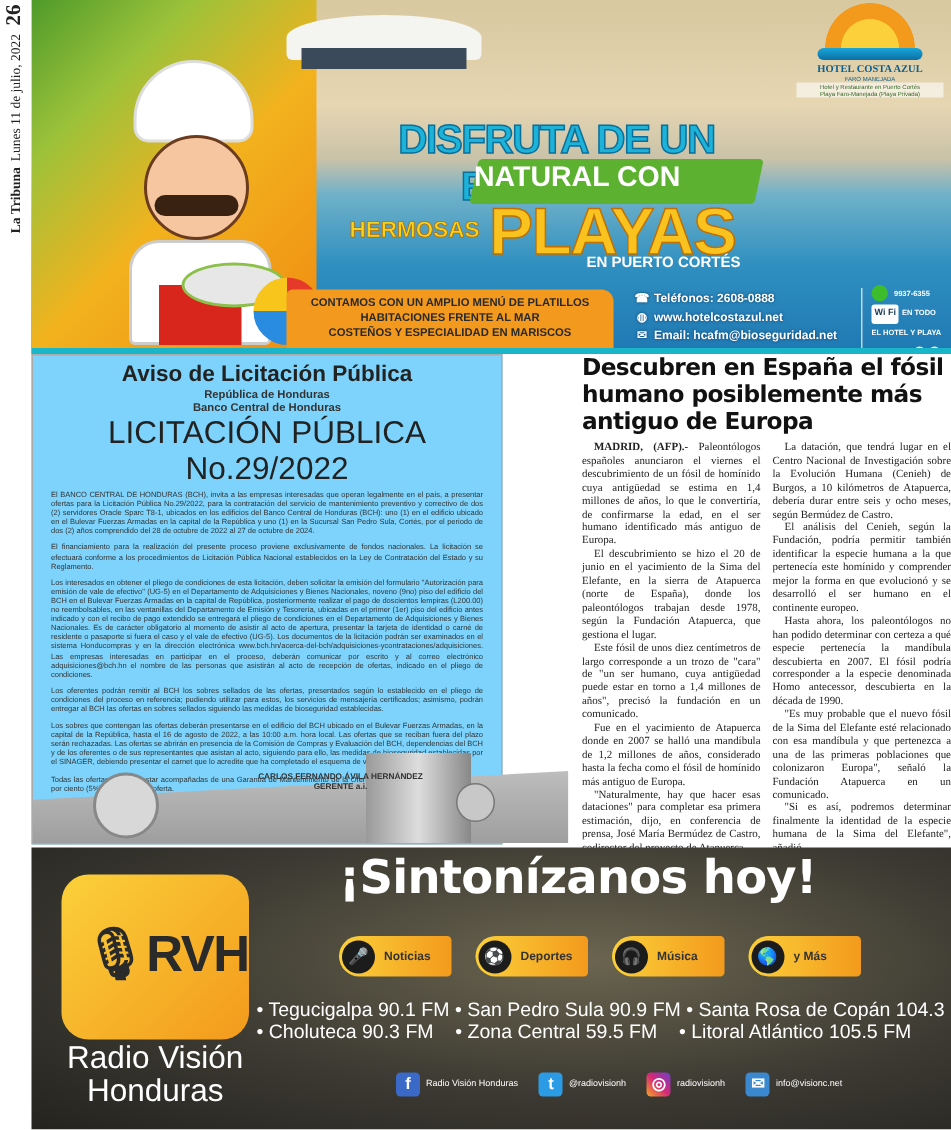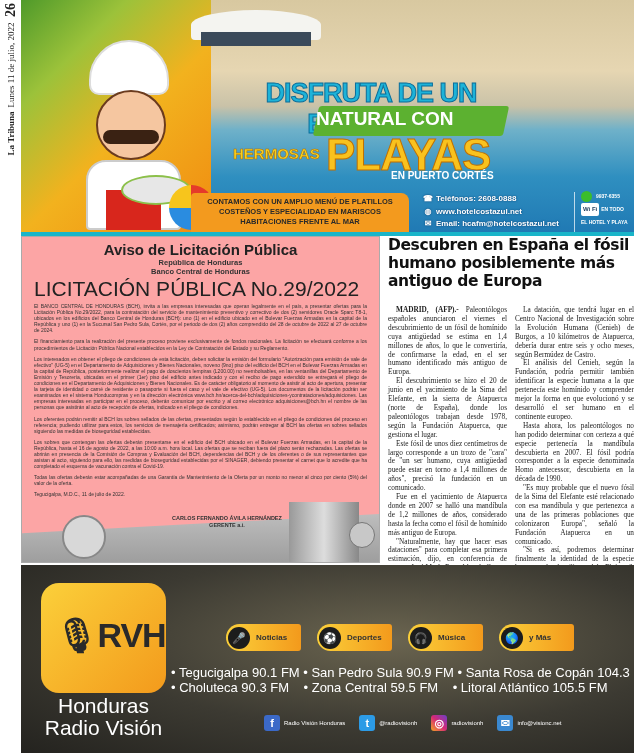--- a/index.html
+++ b/index.html
@@ -38,34 +38,34 @@
   .ad .orangebox{position:absolute;left:170px;top:193px;width:218px;height:40px;background:#f39a1e;border-radius:4px 8px 0 0;font:bold 7.5px "Liberation Sans",sans-serif;color:#2a2a2a;text-align:center;padding-top:4px;line-height:10px}
   .ad .contacts{position:absolute;left:402px;top:193px;width:140px;font:bold 8px "Liberation Sans",sans-serif;color:#fff;line-height:12.5px;text-shadow:0 0 2px #0a3a6a}
   .ad .contacts .ic{display:inline-block;width:10px;text-align:center;margin-right:3px}
   .ad .vline{position:absolute;left:553px;top:192px;width:1px;height:40px;background:rgba(255,255,255,.7)}
   .ad .side{position:absolute;left:560px;top:190px;width:50px;font:bold 5px "Liberation Sans",sans-serif;color:#fff;line-height:13px}
   .ad .side .wa{display:inline-block;width:11px;height:11px;border-radius:50%;background:#3bbd2c;vertical-align:middle;margin-right:4px}
   .ad .side .wifi{display:inline-block;padding:0 2px;background:#fff;color:#1a3a5a;border-radius:2px;font-size:6px;margin-right:2px}
   .ad .side .soc{display:inline-block;width:8px;height:8px;border-radius:50%;background:#fff;margin-left:2px;vertical-align:middle}
   .ad .teal{position:absolute;left:0;bottom:0;width:613px;height:4px;background:#19b5c9}
   
-  .notice{position:absolute;left:21px;top:236px;width:359px;height:327px;border:1px solid #aaa;background:#fca5a5;padding:4px 12px 0 12px;font-family:"Liberation Sans",sans-serif}
+  .notice{position:absolute;left:21px;top:236px;width:314px;height:327px;border:1px solid #aaa;background:#7dd3fc;padding:4px 12px 0 12px;font-family:"Liberation Sans",sans-serif}
   .notice .t1{text-align:center;font:bold 15px "Liberation Sans",sans-serif;color:#222}
   .notice .t2,.notice .t3{text-align:center;font:bold 7.5px "Liberation Sans",sans-serif;color:#333;line-height:9px}
-  .notice .t4{text-align:left;font:21px "Liberation Sans",sans-serif;color:#222;margin:1px 0 2px}
+  .notice .t4{text-align:center;font:21px "Liberation Sans",sans-serif;color:#222;margin:1px 0 2px}
   .notice p{font-size:5px;line-height:6.1px;text-align:justify;color:#333;margin-bottom:5px}
   .notice .sig{position:absolute;left:130px;top:278px;width:150px;text-align:center;font:bold 5.5px "Liberation Sans",sans-serif;line-height:7px;color:#333}
   .notice .footer{position:absolute;left:0;bottom:0;width:357px;height:48px;background:linear-gradient(180deg,#bdbdbd,#9e9e9e);clip-path:polygon(0 40%,100% 0,100% 100%,0 100%)}
   .notice .seal{position:absolute;left:40px;bottom:3px;width:44px;height:44px;border-radius:50%;background:#d8d8d8;border:2px solid #888}
   .notice .bldg{position:absolute;right:20px;bottom:0;width:70px;height:60px;background:linear-gradient(90deg,#999,#ddd,#888)}
   .notice .seal2{position:absolute;right:4px;bottom:14px;width:26px;height:26px;border-radius:50%;background:#c8c8c8;border:1px solid #777}
   
   .article{position:absolute;left:388px;top:236px;width:246px;height:327px}
   .article h1{font:bold 15.5px "DejaVu Sans",sans-serif;line-height:18px;letter-spacing:-.4px;color:#111}
-  .article .cols{display:flex;gap:8px;margin-top:16px}
+  .article .cols{display:flex;gap:8px;margin-top:4px}
   .article .col{flex:1;font-size:7.3px;line-height:8.9px;text-align:justify;color:#222}
   .article .col p{text-indent:8px}
   .article .col b{font-weight:bold}
   
   .radio{position:absolute;left:21px;top:565px;width:613px;height:188px;overflow:hidden;background:radial-gradient(ellipse at 60% 40%,#6b6550 0%,#3c3a32 55%,#24231f 100%)}
   .radio .logo{position:absolute;left:20px;top:18px;width:125px;height:110px;background:linear-gradient(135deg,#fbd03a,#f39a1c);border-radius:18px}
   .radio .rvh{position:absolute;left:20px;top:50px;width:139px;text-align:center;font:bold 34px "Liberation Sans",sans-serif;color:#2a2a2a;letter-spacing:-1px}
   .radio .name{position:absolute;left:10px;top:130px;width:145px;text-align:center;font:21px "Liberation Sans",sans-serif;color:#fff;line-height:22px}
   .radio .slogan{position:absolute;left:205px;top:2px;font:bold 31px "DejaVu Sans",sans-serif;color:#fff;letter-spacing:-.5px}
   .radio .cats{position:absolute;left:205px;top:59px;display:flex;gap:16px}
@@ -98,31 +98,39 @@
     <div class="plate"></div>
   </div>
   <div class="ball"></div>
   <div class="headline1">DISFRUTA DE UN ENTORNO</div>
   <div class="greenbar"></div>
   <div class="headline2">NATURAL CON</div>
   <div class="hermosas">HERMOSAS</div>
   <div class="playas">PLAYAS</div>
   <div class="puerto">EN PUERTO CORTÉS</div>
 
+  <div class="logo">
+    <div class="sun"></div>
+    <div class="wave"></div>
+    <div class="name">HOTEL COSTA AZUL</div>
+    <div class="sub">FARO MANEJADA</div>
+    <div class="desc">Hotel y Restaurante en Puerto Cortés</div>
+    <div class="desc">Playa Faro-Manejada (Playa Privada)</div>
+  </div>
 
   <div class="orangebox">
     <div>CONTAMOS CON UN AMPLIO MENÚ DE PLATILLOS</div>
+    <div>HABITACIONES FRENTE AL MAR</div>
     <div>COSTEÑOS Y ESPECIALIDAD EN MARISCOS</div>
-    <div>HABITACIONES FRENTE AL MAR</div>
   </div>
 
   <div class="contacts">
     <div><span class="ic">☎</span><span>Teléfonos: 2608-0888</span></div>
     <div><span class="ic">◍</span><span>www.hotelcostazul.net</span></div>
-    <div><span class="ic">✉</span><span>Email: hcafm@hotelcostazul.net</span></div>
+    <div><span class="ic">✉</span><span>Email: hcafm@bioseguridad.net</span></div>
   </div>
   <div class="vline"></div>
   <div class="side">
     <div><span class="wa"></span><span>9937-6355</span></div>
     <div><span class="wifi">Wi Fi</span><span>EN TODO EL HOTEL Y PLAYA</span></div>
     <div><span>SIGUENOS</span><span class="soc"></span><span class="soc"></span></div>
   </div>
   <div class="teal"></div>
 </div>
 
@@ -167,23 +175,24 @@
       <p>"Si es así, podremos determinar finalmente la identidad de la especie humana de la Sima del Elefante", añadió.</p>
       <p>Los yacimientos excepcionalmente ricos de la Sierra de Atapuerca están clasificados como Patrimonio Mundial de la UNESCO desde el año 2000. Allí se han desenterrado miles de fósiles y herramientas humanas, incluido un sílex tallado de 1,4 millones de años de antigüedad descubierto en 2013.</p>
     </div>
   </div>
 </div>
 
 <div class="radio">
   <div class="logo"></div>
   <div class="rvh"><span>🎙</span><span>RVH</span></div>
   <div class="name">
+    <div>Radio Visión</div>
     <div>Honduras</div>
-    <div>Radio Visión</div>
-  </div>
+  </div>
+  <div class="slogan">¡Sintonízanos hoy!</div>
   <div class="cats">
     <div class="cat">
         <span class="ci">🎤</span>
         <span>Noticias</span>
       </div>
     <div class="cat">
         <span class="ci">⚽</span>
         <span>Deportes</span>
       </div>
     <div class="cat">

